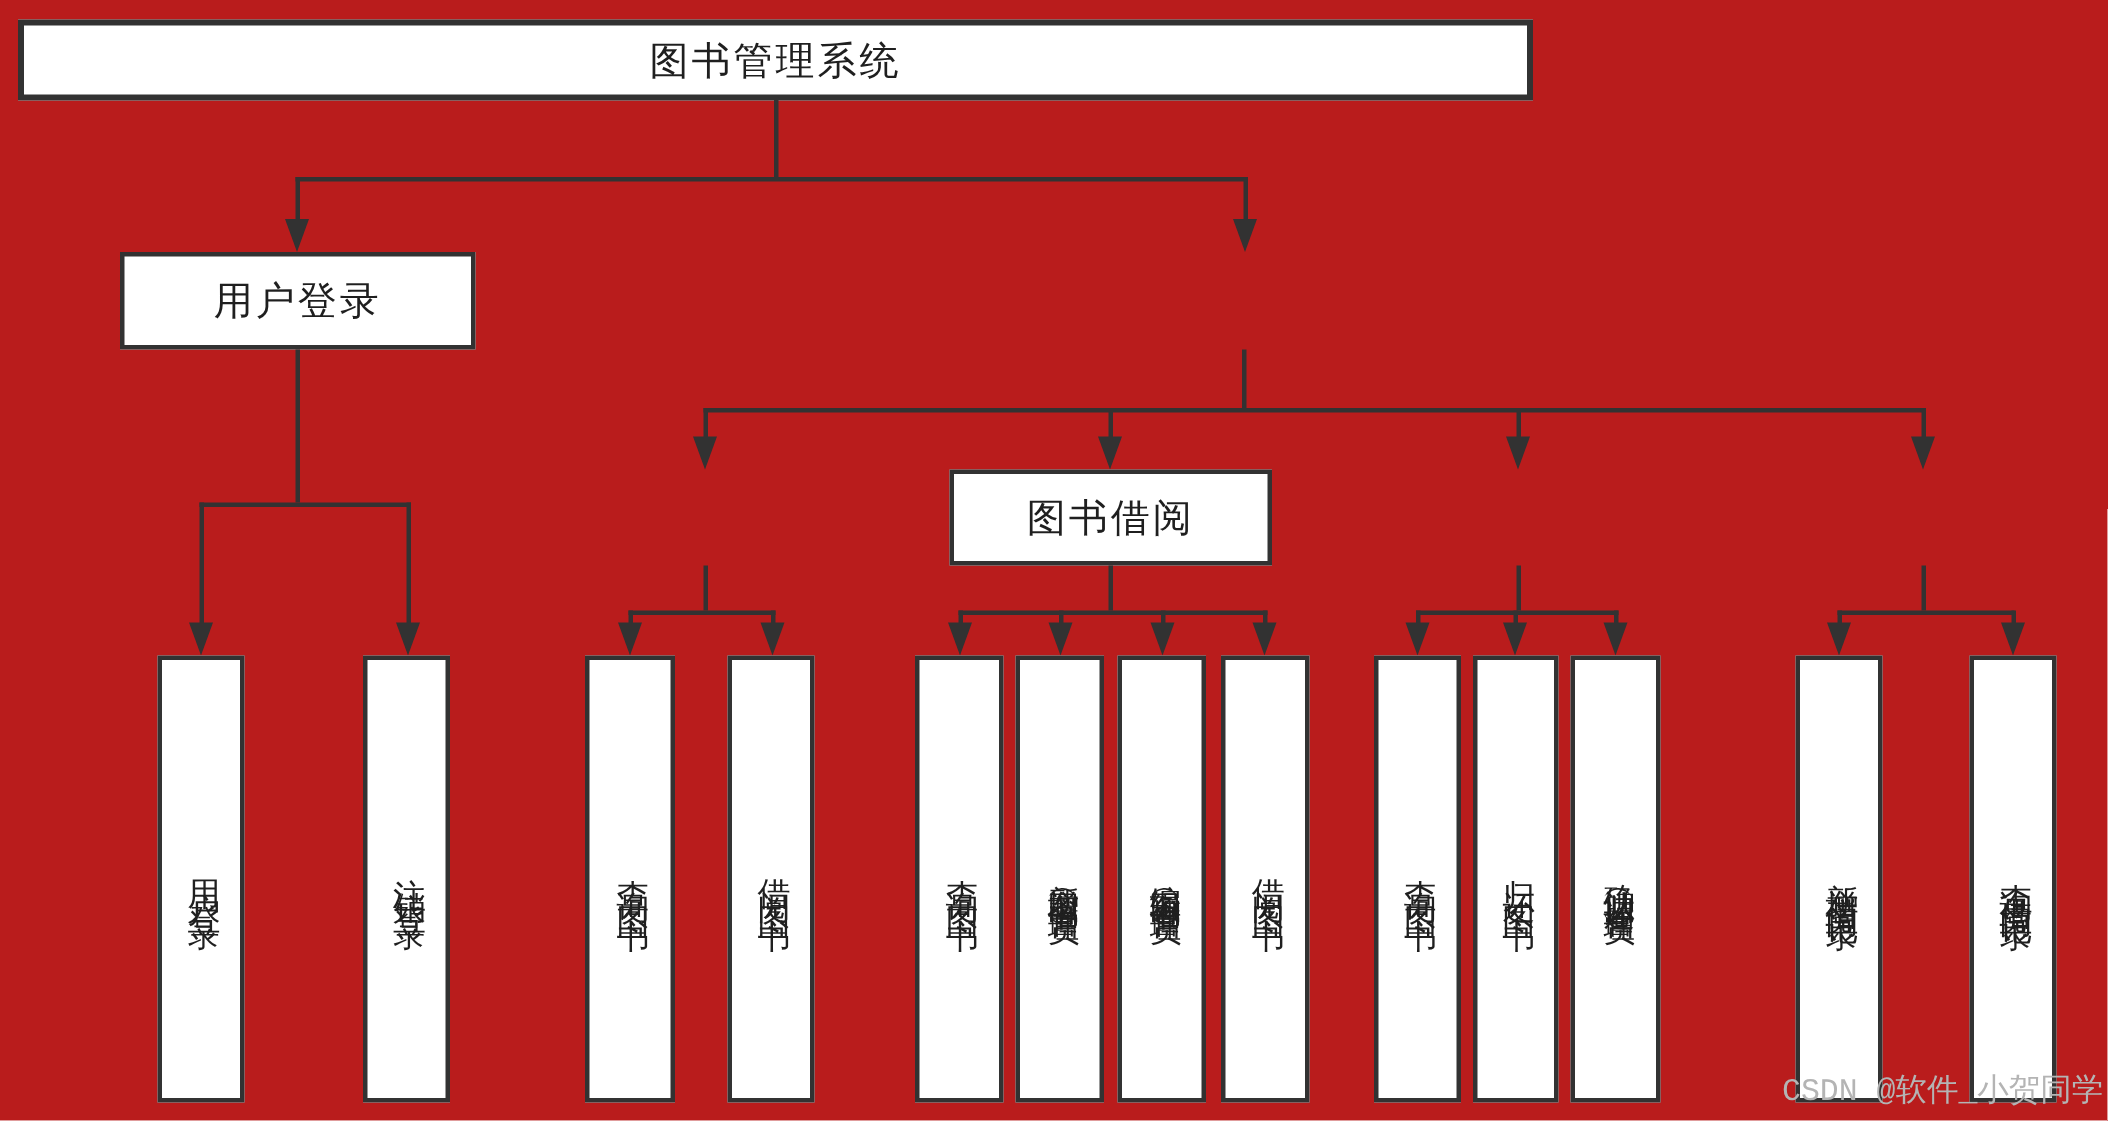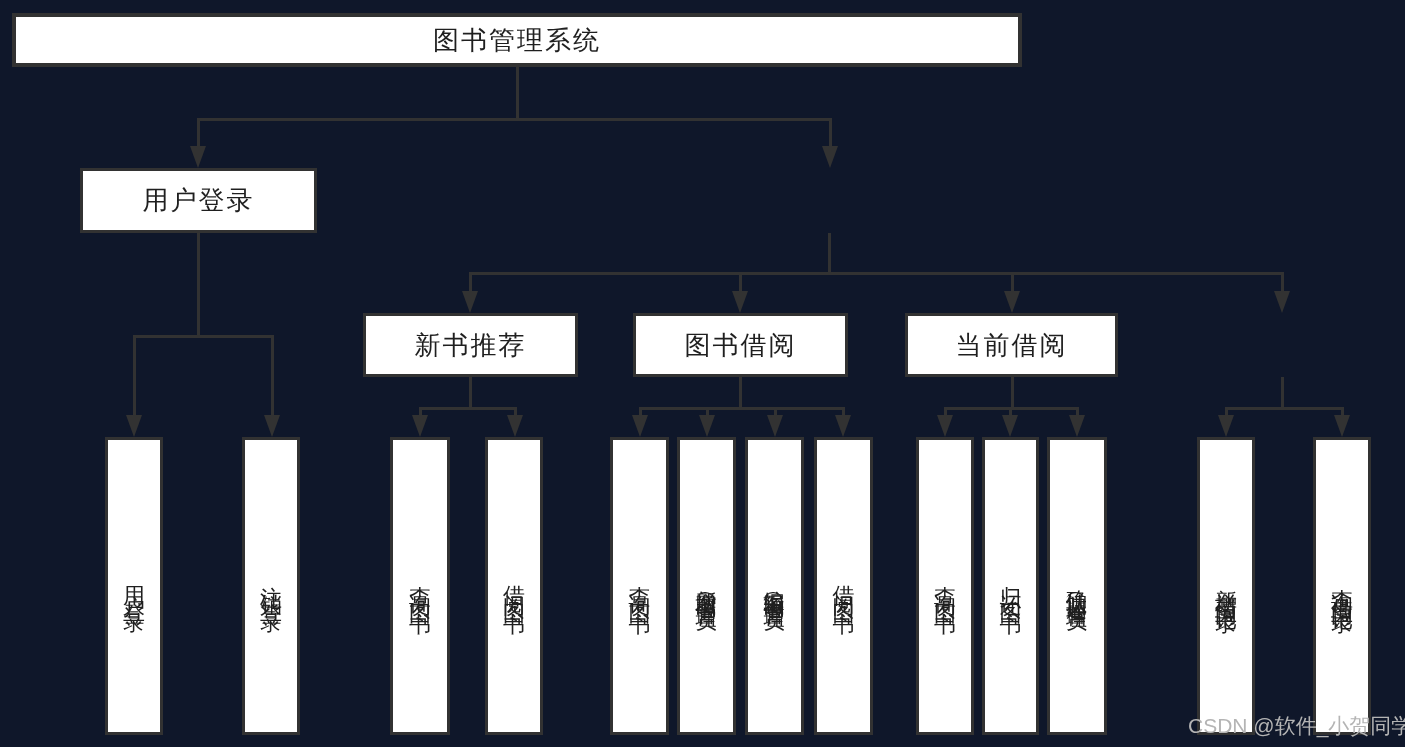--- a/index.html
+++ b/index.html
@@ -1,18 +1,18 @@
 <!DOCTYPE html>
 <html><head>
 <meta charset="utf-8">
 <style>
   * { margin:0; padding:0; box-sizing:border-box; }
   html,body { background:#ffffff; }
   body { font-family:"Liberation Sans", sans-serif; color:#1a1a1a; }
-  .canvas { position:relative; width:1405px; height:747px; background:#0f172a; overflow:hidden; }
+  .canvas { position:relative; width:1405px; height:747px; background:#b91c1c; overflow:hidden;font-family:Liberation Mono, monospace; }
 
   .box { position:absolute; border:3px solid #323232; background:#ffffff;
          display:flex; align-items:center; justify-content:center; }
   .hbox { font-size:26px; letter-spacing:2px; color:#1f1f1f; }
   .root { border-width:4px; }
 
   .vbox span { writing-mode:vertical-lr; text-orientation:mixed;
                font-size:22px; letter-spacing:9px; line-height:1.0; color:#1f1f1f; }
   .vbox.med span  { letter-spacing:5px; }
   .vbox.long span { letter-spacing:3px; font-size:21px; }
@@ -56,28 +56,22 @@
   <div class="line" style="left:469px; top:272px; width:814px; height:3px;"></div>
   <div class="line" style="left:469px; top:272px; width:3px; height:23px;"></div>
   <div class="arrowhead" style="left:462px; top:291px;"></div>
   <div class="line" style="left:739px; top:272px; width:3px; height:23px;"></div>
   <div class="arrowhead" style="left:732px; top:291px;"></div>
   <div class="line" style="left:1011px; top:272px; width:3px; height:23px;"></div>
   <div class="arrowhead" style="left:1004px; top:291px;"></div>
   <div class="line" style="left:1281px; top:272px; width:3px; height:23px;"></div>
   <div class="arrowhead" style="left:1274px; top:291px;"></div>
 
-  <div class="box hbox" style="left:363px; top:313px; width:215px; height:64px;">
-    <span>新书推荐</span>
-  </div>
   <div class="box hbox" style="left:633px; top:313px; width:215px; height:64px;">
     <span>图书借阅</span>
-  </div>
-  <div class="box hbox" style="left:905px; top:313px; width:213px; height:64px;">
-    <span>当前借阅</span>
   </div>
 
   <div class="line" style="left:469px; top:377px; width:3px; height:30px;"></div>
   <div class="line" style="left:419px; top:407px; width:98px; height:3px;"></div>
   <div class="line" style="left:419px; top:407px; width:3px; height:12px;"></div>
   <div class="arrowhead" style="left:412px; top:415px;"></div>
   <div class="line" style="left:514px; top:407px; width:3px; height:12px;"></div>
   <div class="arrowhead" style="left:507px; top:415px;"></div>
 
   <div class="line" style="left:739px; top:377px; width:3px; height:30px;"></div>

